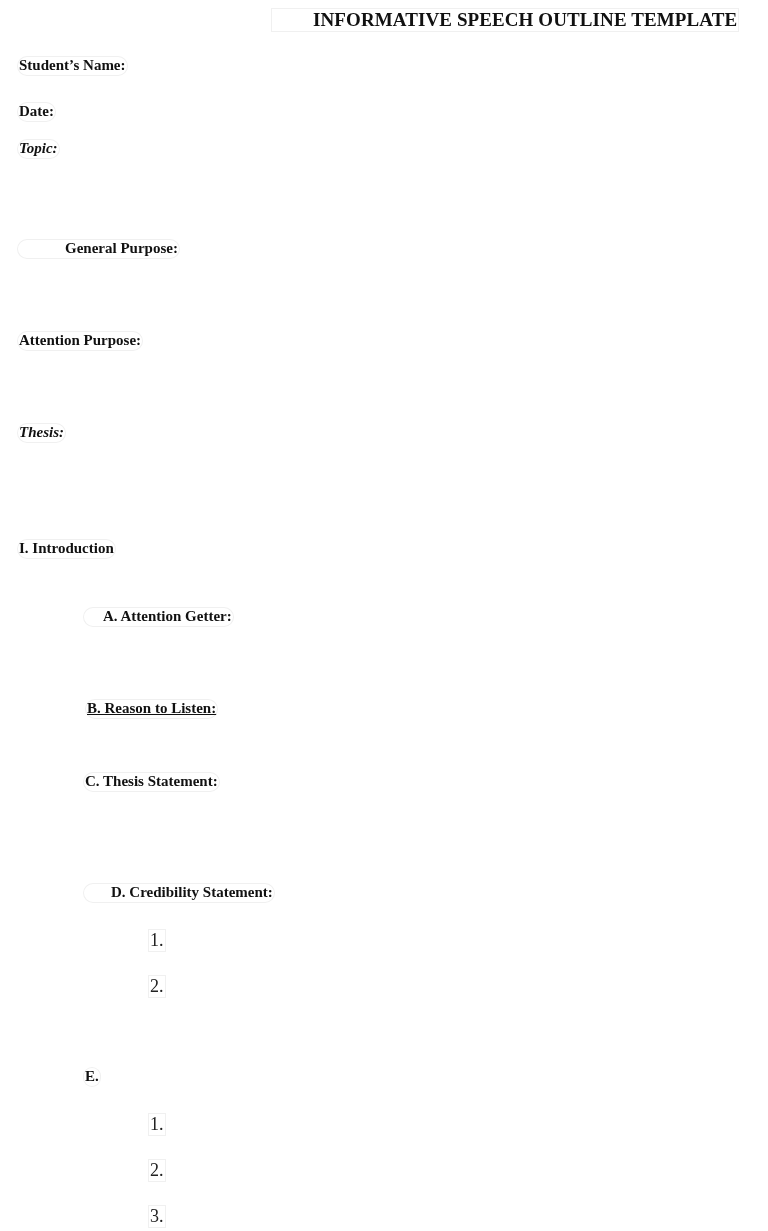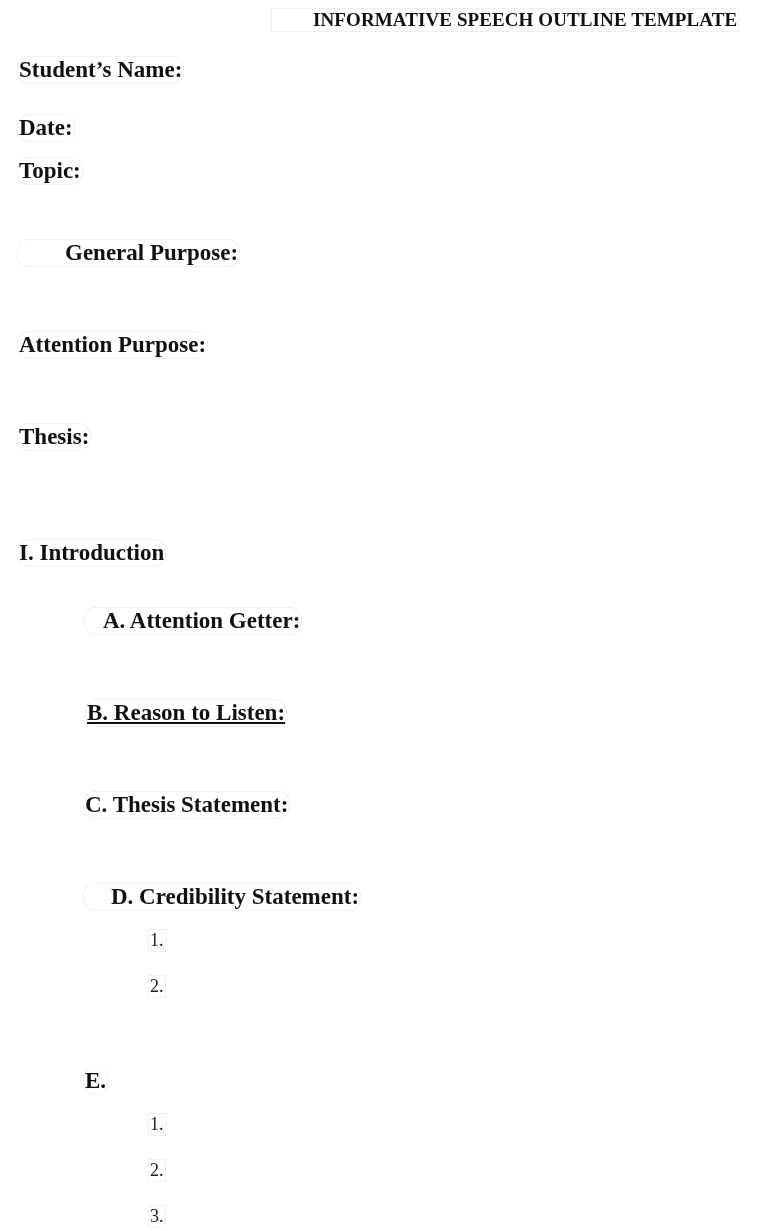--- a/index.html
+++ b/index.html
@@ -8,42 +8,42 @@
       font-family: "Liberation Serif", "DejaVu Serif", serif;
       color: #111111;
     }
     .txt {
       position: absolute;
       white-space: nowrap;
       line-height: 1;
       box-shadow: inset 0 0 0 1px #f0f0f0;
       padding: 2px 2px 3px 2px;
     }
-    .b { font-weight: bold; font-size: 23px; border-radius: 12px; }
+    .b { font-weight: bold; font-size: 15px; border-radius: 12px; }
     .title { font-weight: bold; font-size: 19px; letter-spacing: 0.1px; }
     .num { font-weight: normal; font-size: 18px; color: #222; }
   </style>
 </head>
 <body>
 
 <div>
   <div class="txt title" style="left:271px; top:8px;padding-left:42px;">INFORMATIVE SPEECH OUTLINE TEMPLATE</div>
 
   <div class="txt b" style="left:17px; top:56px;">Student’s Name:</div>
-  <div class="txt b" style="left:17px; top:114px;">Date:</div>
-  <div class="txt b" style="left:17px; top:157px;">Topic:</div>
+  <div class="txt b" style="left:17px; top:102px;">Date:</div>
+  <div class="txt b" style="left:17px; top:139px;font-style:italic;">Topic:</div>
   <div class="txt b" style="left:17px; top:239px;padding-left:48px;">General Purpose:</div>
   <div class="txt b" style="left:17px; top:331px;">Attention Purpose:</div>
-  <div class="txt b" style="left:17px; top:423px;">Thesis:</div>
+  <div class="txt b" style="left:17px; top:423px;font-style:italic;">Thesis:</div>
 
   <div class="txt b" style="left:17px; top:515px;margin-top:24px;">I. Introduction</div>
 
   <div class="txt b" style="left:83px; top:607px;padding-left:20px;">A. Attention Getter:</div>
   <div class="txt b" style="left:85px; top:699px;text-decoration:underline;">B. Reason to Listen:</div>
-  <div class="txt b" style="left:83px; top:791px;">C. Thesis Statement:</div>
+  <div class="txt b" style="left:83px; top:772px;">C. Thesis Statement:</div>
   <div class="txt b" style="left:83px; top:883px;padding-left:28px;">D. Credibility Statement:</div>
   <div class="txt num" style="left:148px; top:929px;">1.</div>
   <div class="txt num" style="left:148px; top:975px;">2.</div>
 
   <div class="txt b" style="left:83px; top:1067px;">E.</div>
   <div class="txt num" style="left:148px; top:1113px;">1.</div>
   <div class="txt num" style="left:148px; top:1159px;">2.</div>
   <div class="txt num" style="left:148px; top:1205px;">3.</div>
 </div>
 

